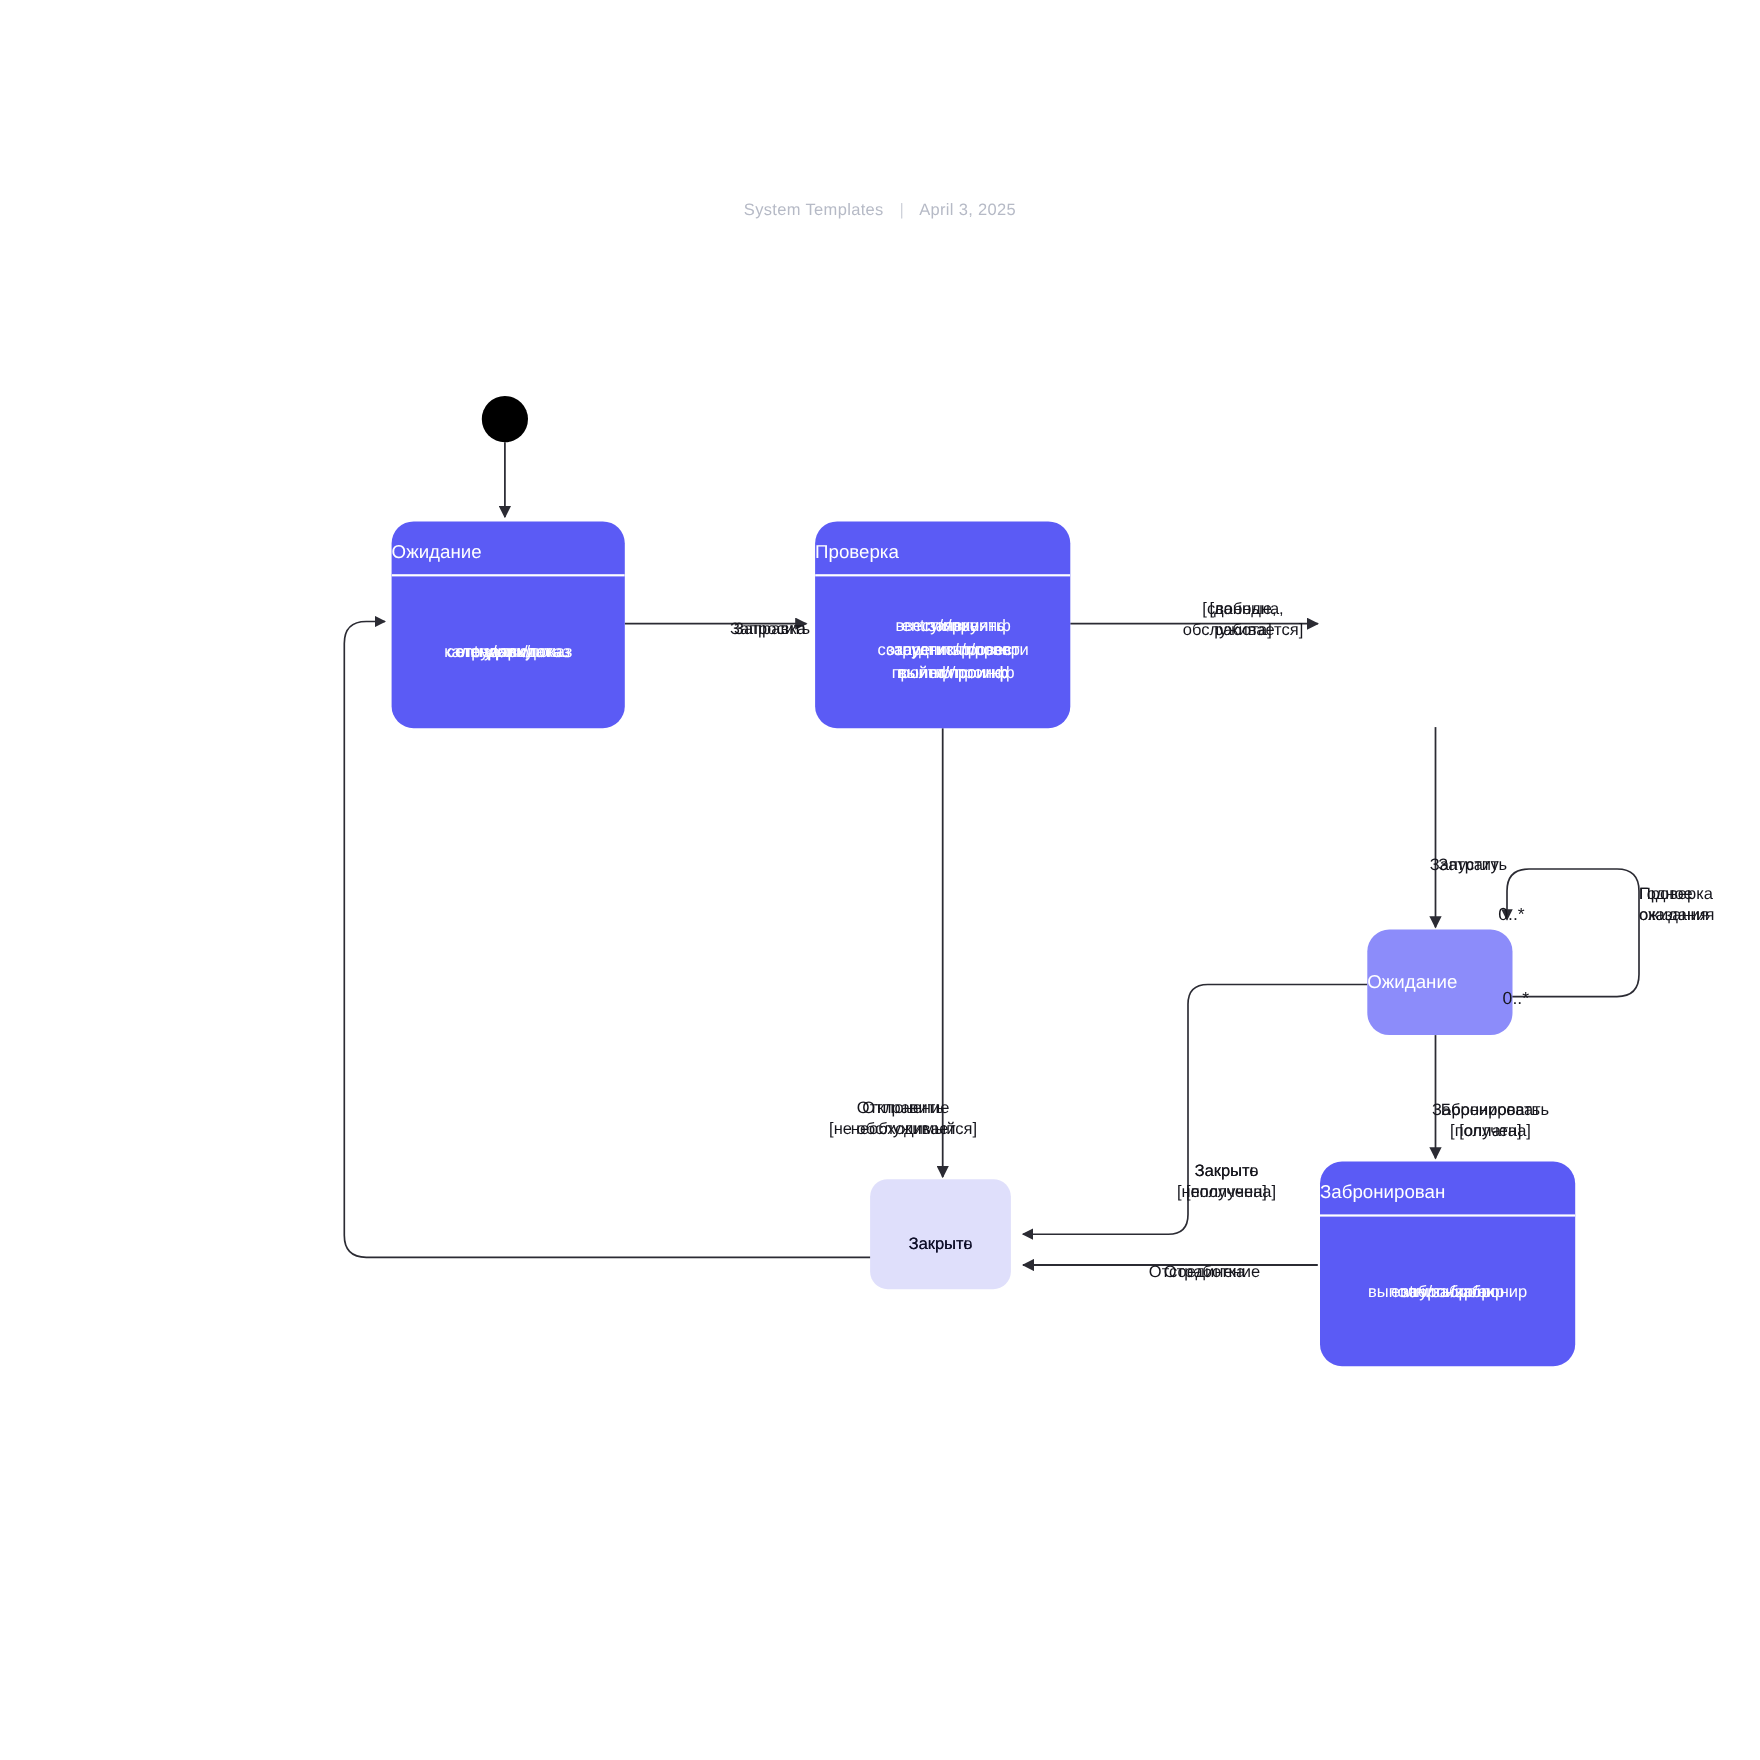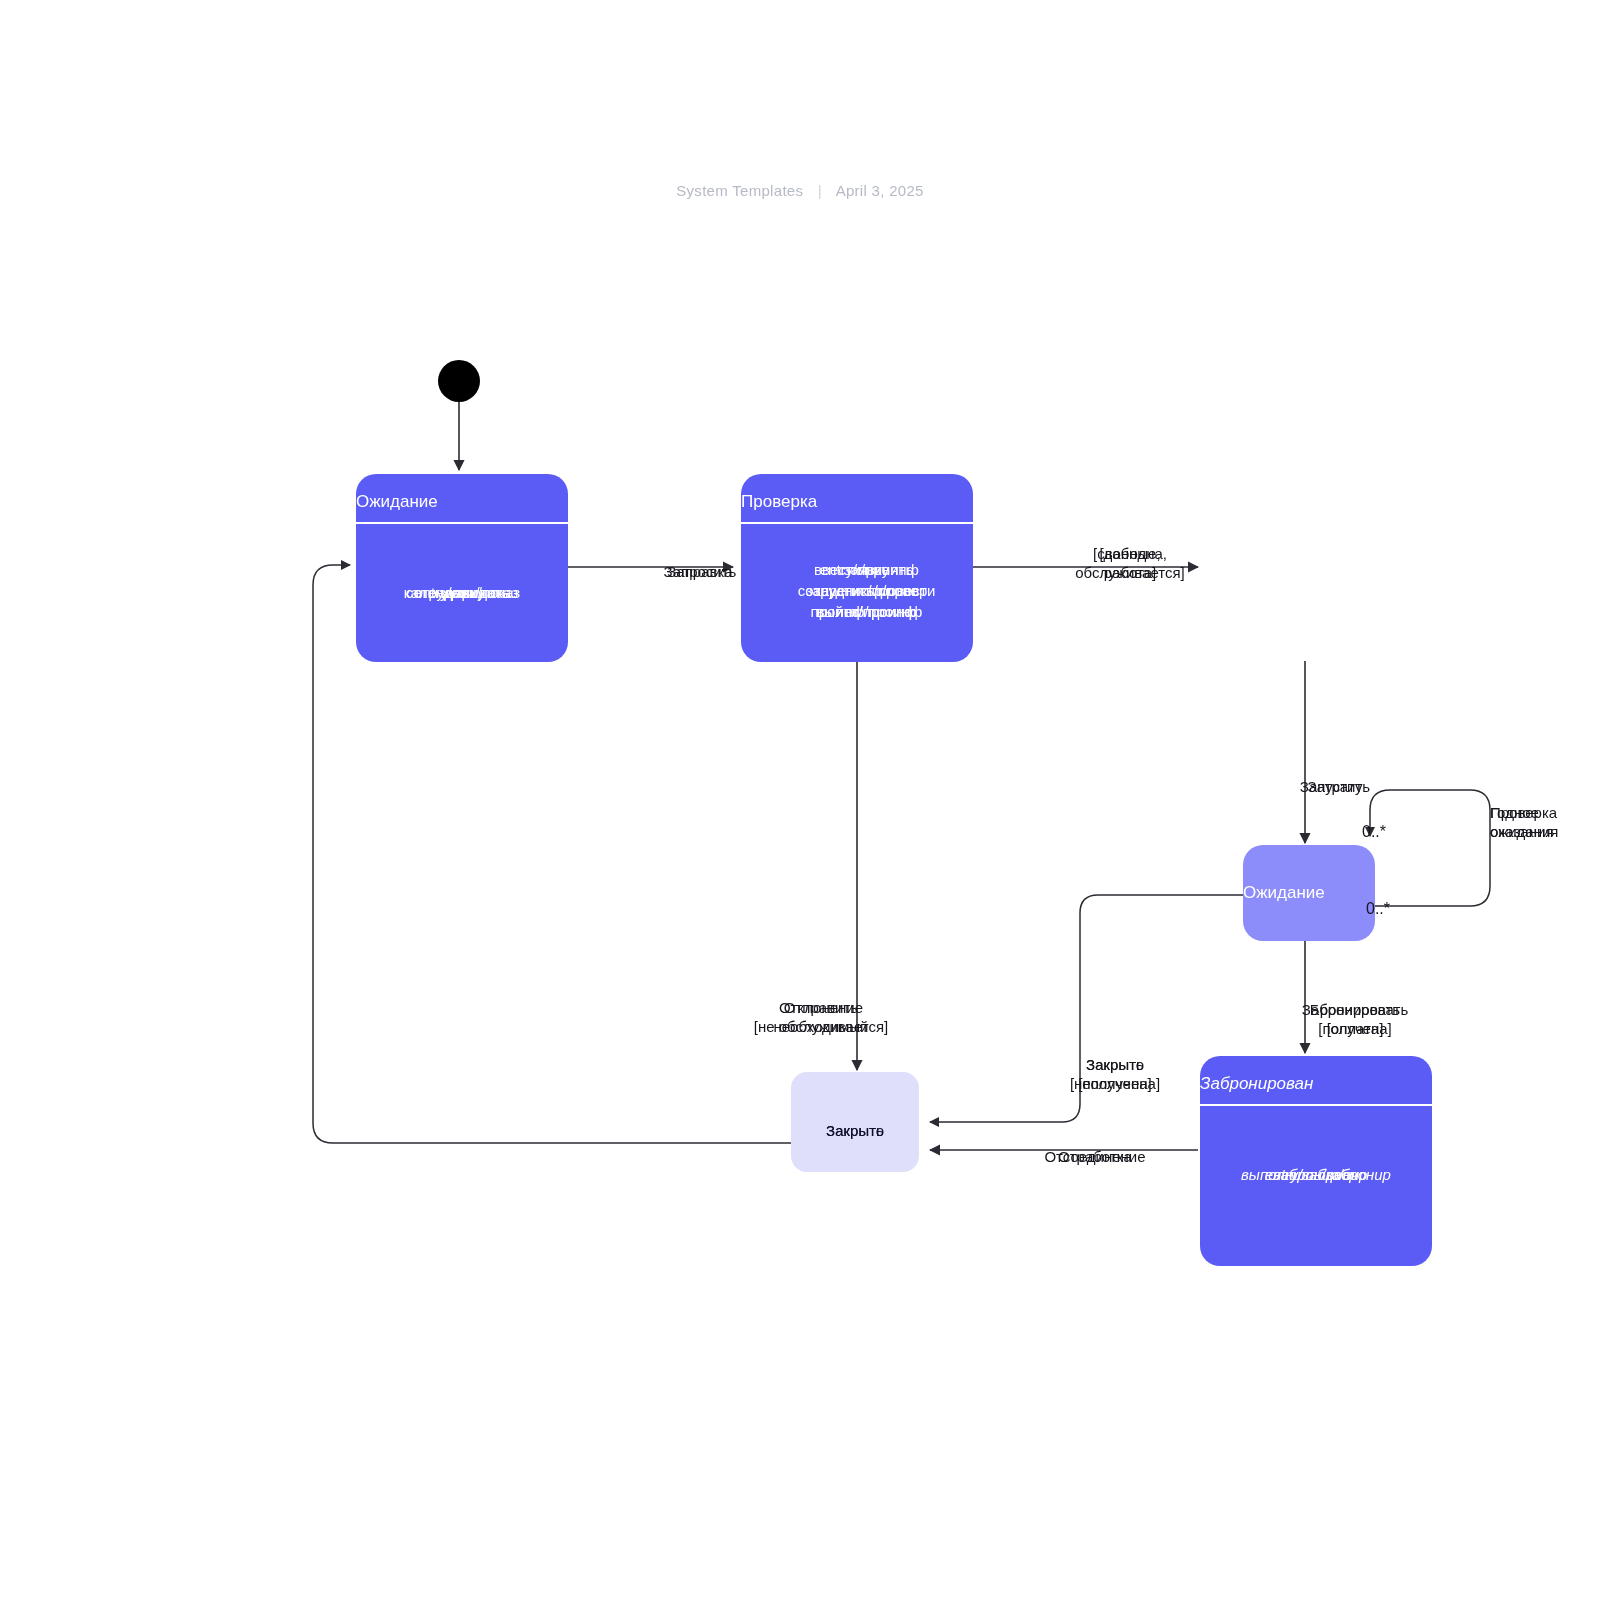--- a/index.html
+++ b/index.html
@@ -257,21 +257,21 @@
         <span>вылет/проинф</span>
       </span>
     </div>
   </div>
 
 
   <div class="state light" style="left:1243px; top:845px; width:132px; height:96px;">
     <div class="state-title" style="top:38px;">Ожидание</div>
   </div>
 
-  <div class="state" style="left:1200px; top:1056px; width:232px; height:210px;font-style:italic;">
+  <div class="state" style="left:1200px; top:1056px; width:232px; height:186px;">
     <div class="state-title">Забронирован</div>
     <div class="state-divider"></div>
     <div class="state-body">
       <span class="stack">
         <span>entry/забронир</span>
         <span>выполнить/забронир</span>
         <span>забронир/ок</span>
       </span>
     </div>
   </div>

